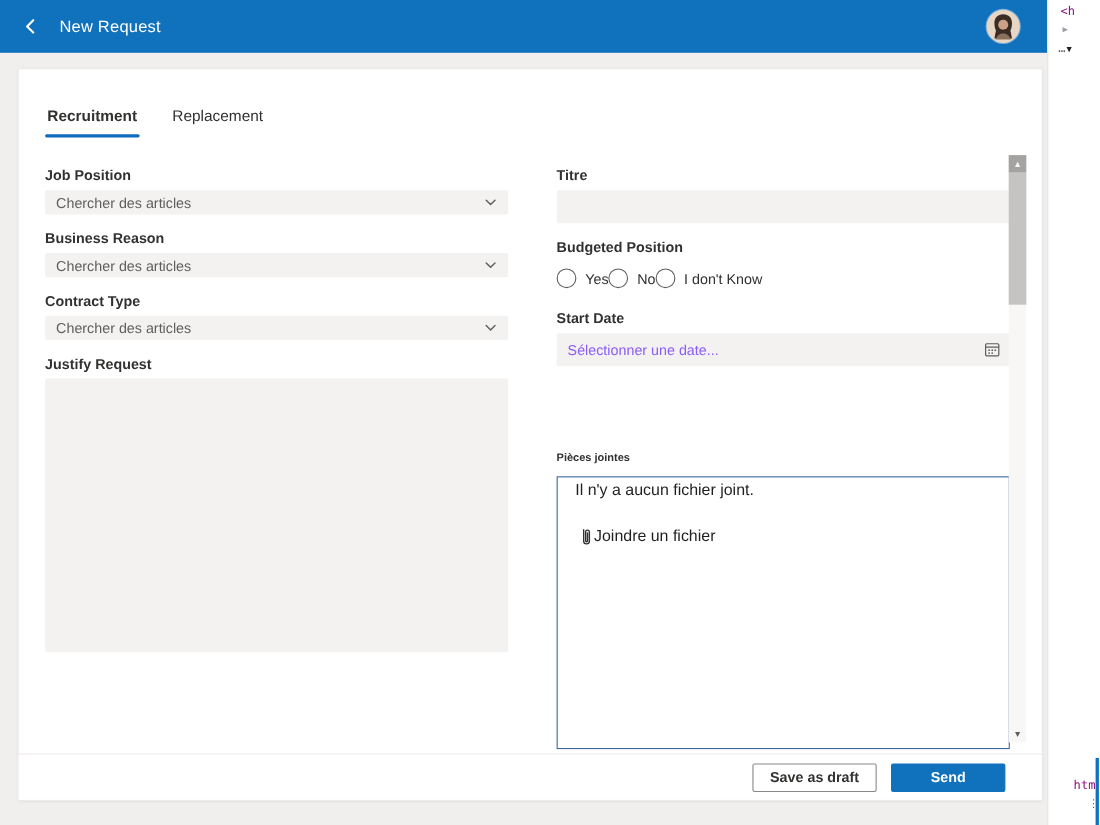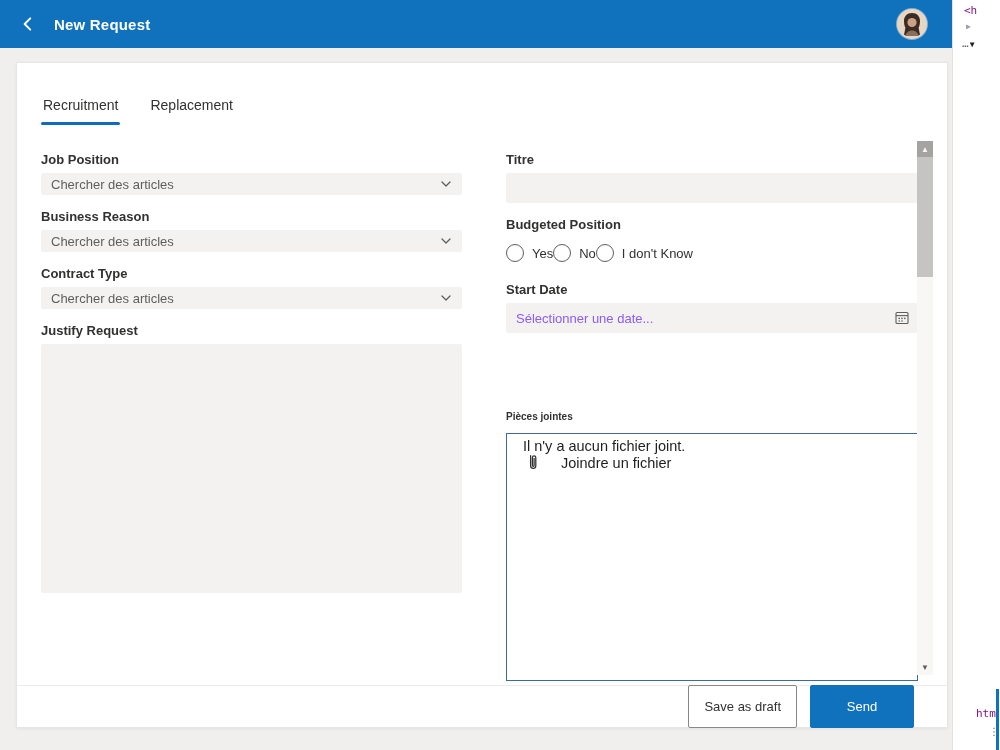--- a/index.html
+++ b/index.html
@@ -4,30 +4,30 @@
 <style>
   *{margin:0;padding:0;box-sizing:border-box}
   html,body{width:1000px;height:750px}
   body{font-family:"Liberation Sans",sans-serif;background:#f0efed;position:relative;overflow:hidden;font-size:13px;color:#323130}
 
   .app{position:absolute;left:0;top:0;width:952px;height:750px;background:#f0efed}
 
   
   .topbar{position:absolute;left:0;top:0;width:952px;height:48px;background:#1071bc;display:flex;align-items:center;padding:0 25px 0 16px}
   .back-btn{width:24px;height:24px;display:flex;align-items:center;justify-content:center;cursor:pointer}
-  .topbar-title{color:#fff;font-size:15px;font-weight:700;margin-left:14px;letter-spacing:.2px}
+  .topbar-title{color:#fff;font-size:15px;font-weight:400;margin-left:14px;letter-spacing:.2px}
   .avatar{margin-left:auto;width:30px;height:30px;border-radius:50%;background:#e3d2c0;overflow:hidden;position:relative;box-shadow:0 0 0 1px rgba(255,255,255,.45)}
 
   
   .card{position:absolute;left:16px;top:62px;width:932px;height:666px;background:#fff;border:1px solid #e8e6e4;box-shadow:0 1px 3px rgba(0,0,0,.06)}
 
   
   .tabs{position:absolute;left:24px;top:28px;display:flex;gap:28px}
   .tab{font-size:14px;padding:6px 2px 12px;color:#323130;cursor:pointer;position:relative}
-  .tab.active{font-weight:400}
+  .tab.active{font-weight:700}
   .tab.active::after{content:"";position:absolute;left:0;right:0;bottom:0;height:3px;background:#0f6cbd;border-radius:2px}
 
   
   .col{position:absolute;top:89px}
   .col-left{left:24px;width:421px}
   .col-right{left:489px;width:412px}
 
   .field{margin-bottom:14px}
   .field-label{display:block;font-size:13px;font-weight:600;color:#323130;margin-bottom:5px;line-height:16px}
   .req{color:#605e5c;font-weight:400;margin-left:-10px;margin-right:5px}
@@ -43,33 +43,33 @@
   .radio{display:flex;align-items:center;gap:8px;cursor:pointer}
   .radio-circle{width:18px;height:18px;border:1px solid #605e5c;border-radius:50%;background:#fff;flex:none}
   .radio-label{font-size:13px;color:#323130}
 
   .date-input{height:30px;background:#f3f2f1;border-radius:2px;display:flex;align-items:center;padding:0 8px 0 10px;cursor:pointer}
   .date-input .ph{flex:1;color:#8b5cf6;font-size:13px}
 
   .attach-label{margin-top:76px;margin-bottom:8px;font-weight:700;font-size:10px;line-height:16px}
   .attach-box{height:248px;border:1px solid #3b6a9f;background:#fff;padding:4px 16px}
   .attach-empty{font-size:14.5px;color:#201f1e}
-  .attach-link{display:inline-flex;align-items:center;gap:23px;cursor:pointer}
+  .attach-link{display:inline-flex;align-items:flex-start;gap:2px;margin-top:26px;cursor:pointer}
   .attach-link .attach-text{font-size:14.5px;color:#201f1e}
 
   
   .vscroll{position:absolute;right:14px;top:78px;width:16px;height:534px;background:#f8f7f6;display:flex;flex-direction:column;align-items:center}
   .sb-btn{width:16px;height:16px;display:flex;align-items:center;justify-content:center;font-size:8px;color:#605e5c;cursor:pointer;flex:none}
   .sb-btn.up{background:#a5a3a1;color:#f5f5f5}
   .sb-thumb{width:16px;height:120px;background:#c6c4c2;cursor:pointer;flex:none}
   .sb-spacer{flex:1}
 
   
   .card-footer{position:absolute;left:0;bottom:0;width:100%;height:42px;border-top:1px solid #edebe9;display:flex;align-items:center;justify-content:flex-end;gap:13px;padding-right:33px;background:#fff}
-  .btn{height:43px;border-radius:2px;font:inherit;font-weight:400;font-size:13px;cursor:pointer}
+  .btn{height:26px;border-radius:2px;font:inherit;font-weight:700;font-size:13px;cursor:pointer}
   .btn-secondary{background:#fff;border:1px solid #8a8886;color:#323130;padding:0 15px}
   .btn-primary{background:#1071bc;border:1px solid #1071bc;color:#fff;min-width:104px;padding:0 24px}
 
   
   .devtools{position:absolute;left:952px;top:0;width:48px;height:750px;background:#fff;border-left:1px solid #e4e2e0;font-family:"DejaVu Sans Mono",monospace;font-size:11px;overflow:hidden}
   .dt-tagline{position:absolute;left:11px;top:4px;color:#881280;white-space:nowrap}
   .dt-expline{position:absolute;left:13px;top:22px;color:#9aa0a6;font-size:8px}
   .dt-ellline{position:absolute;left:9px;top:37px;color:#5f6368;white-space:nowrap}
   .dt-caret{color:#202124;font-size:8px;margin-left:1px}
   .dt-bc{position:absolute;left:23px;top:707px;color:#881280}

